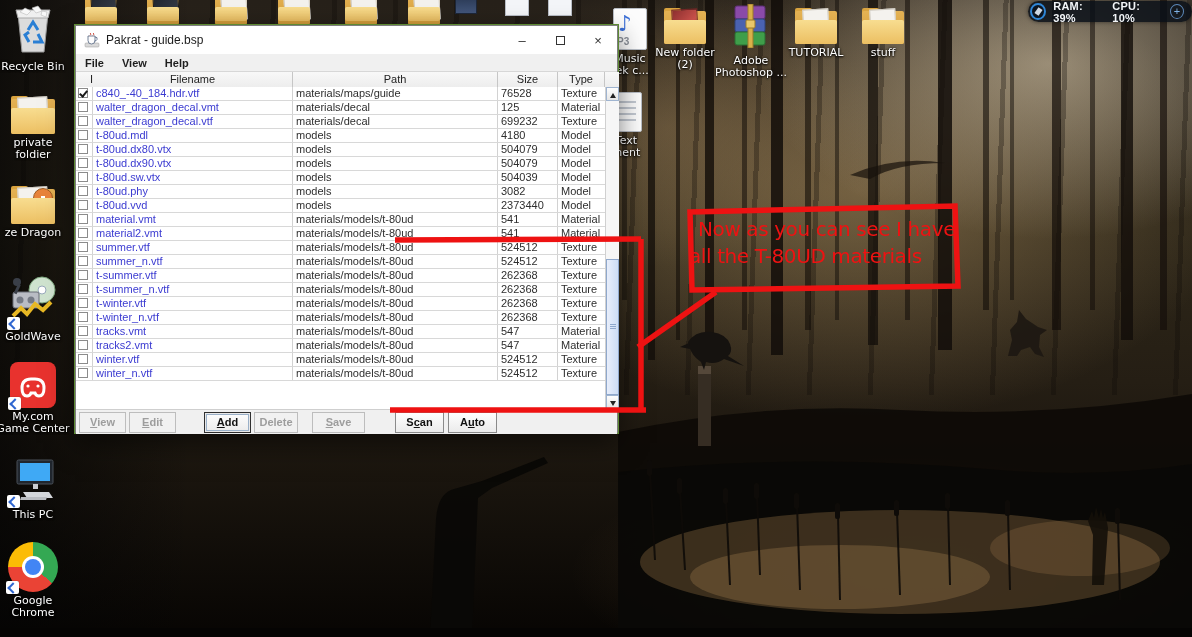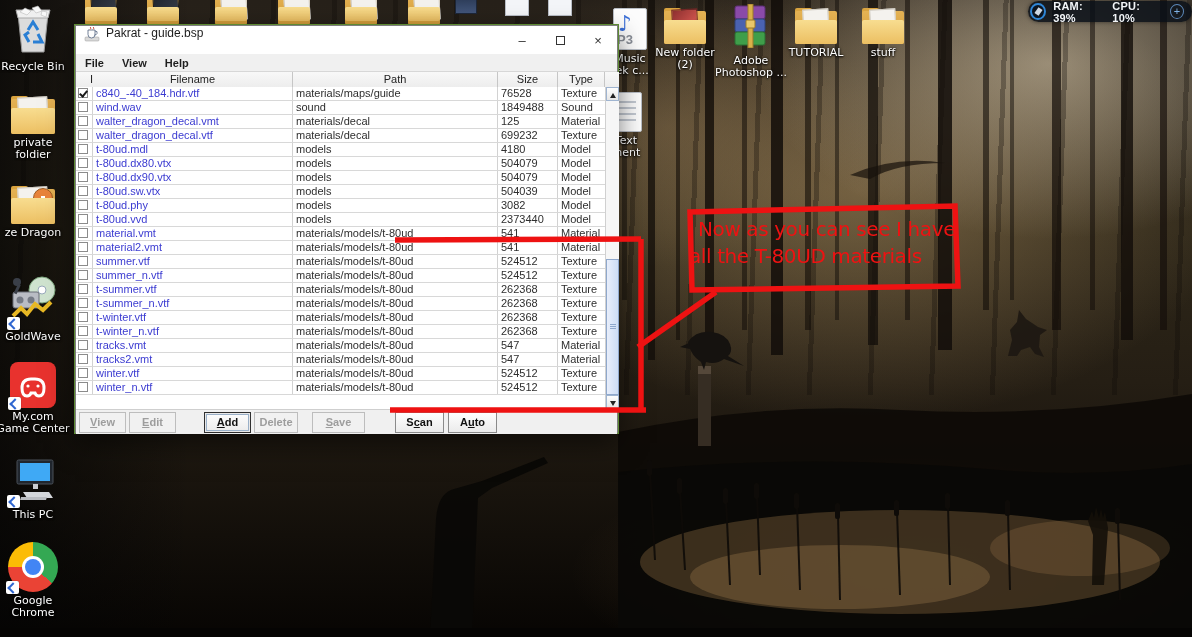--- a/index.html
+++ b/index.html
@@ -38,38 +38,38 @@
   .folder .paper { position:absolute; top:1px; left:6px; width:26px; height:26px; background:#f4f2ee; border:1px solid #cfcac0; transform:rotate(-3deg); }
   .folder .front { position:absolute; bottom:0; left:0; width:100%; height:22px; background:linear-gradient(#f8dd90,#ecbf62); border-radius:2px 2px 2px 2px; }
   .pic { background:linear-gradient(135deg,#8c2f2f,#c8504a 60%,#3b2a2a) !important; border:1px solid #732525 !important; }
   .dark { background:linear-gradient(135deg,#20242c,#3a414e) !important; border:1px solid #14161c !important; }
   .cd { position:absolute; top:2px; right:2px; width:20px; height:20px; border-radius:50%;
     background:radial-gradient(circle, #fff 18%, #e8833a 20% 70%, #b85f22 100%); border:1px solid #9a5a20; }
   
   .page { position:relative; width:32px; height:40px; background:#fdfdfd; border:1px solid #b9bec6; border-radius:2px; }
   .page .l { position:absolute; left:5px; right:5px; height:2px; background:#c3c9d2; }
   .note { position:absolute; left:4px; top:2px; font-family:"DejaVu Sans",sans-serif; font-size:22px; color:#3a6fd8; }
-  .p3 { position:absolute; left:3px; bottom:2px; font-size:13px; color:#8a8f98; font-weight:bold; }
+  .p3 { position:absolute; left:3px; bottom:2px; font-size:10px; color:#8a8f98; font-weight:bold; }
   
   .pfold { position:absolute; top:-7px; }
   .pdoc  { position:absolute; }
 
   
   .perf { position:absolute; left:1028px; top:1px; height:21px; display:flex; align-items:center; gap:7px;
     padding:0 8px 0 2px; border-radius:11px; background:rgba(9,15,23,.85); box-shadow:0 0 4px rgba(0,0,0,.5); }
   .perf .orb { width:17px; height:17px; border-radius:50%; border:2px solid #2f86d6; background:#0c141f; position:relative; }
   .perf .orb::after { content:""; position:absolute; left:4px; top:3px; width:5px; height:7px; background:#cfd8e2; transform:rotate(35deg); }
   .perf .t { color:#f2f5f8; font-size:11px; font-weight:bold; letter-spacing:.2px; }
   .perf .plus { width:15px; height:15px; border-radius:50%; border:1px solid rgba(110,165,225,.8); color:#7fb3e8;
     font-size:11px; line-height:13px; text-align:center; }
 
   
   .win { position:absolute; left:75px; top:25px; width:543px; height:408px; background:#f0f0f0;
     border:1px solid #7d7d7d; box-shadow:0 0 0 1px #5d8a33, 0 10px 26px rgba(0,0,0,.55); }
-  .titlebar { position:absolute; left:0; top:0; width:100%; height:28px; background:#ffffff; display:flex; }
+  .titlebar { position:absolute; left:0; top:0; width:100%; height:28px; background:#ffffff; display:flex; align-items:center; }
   .titlebar .jicon { margin:0 6px 0 8px; width:16px; height:16px; }
   .titlebar .t { font-size:12px; color:#1c1c1c; }
   .ctrls { position:absolute; right:0; top:0; height:28px; display:flex; }
   .ctrl { width:38px; height:28px; display:flex; align-items:center; justify-content:center; color:#333; font-size:13px; }
   .ctrl .sq { width:9px; height:9px; border:1px solid #333; }
   .menubar { position:absolute; left:0; top:28px; width:100%; height:18px; background:#f0f0f0; border-bottom:1px solid #d7d7d7;
     display:flex; align-items:center; }
   .menubar .mi { font-size:11px; font-weight:bold; color:#1e1e1e; padding:0 9px; }
   
   .thead { position:absolute; left:0; top:46px; width:100%; height:15px; background:#f1f1f1; border-bottom:1px solid #b9b9b9; }
@@ -481,29 +481,20 @@
         <div class="trow">
           <div class="cell c-in">
             <span class="cb checked"></span>
           </div>
           <div class="cell c-file">c840_-40_184.hdr.vtf</div>
           <div class="cell c-path">materials/maps/guide</div>
           <div class="cell c-size">76528</div>
           <div class="cell c-type">Texture</div>
         </div>
 
-        <div class="trow">
-          <div class="cell c-in">
-            <span class="cb"></span>
-          </div>
-          <div class="cell c-file">wind.wav</div>
-          <div class="cell c-path">sound</div>
-          <div class="cell c-size">1849488</div>
-          <div class="cell c-type">Sound</div>
-        </div>
 
         <div class="trow">
           <div class="cell c-in">
             <span class="cb"></span>
           </div>
           <div class="cell c-file">walter_dragon_decal.vmt</div>
           <div class="cell c-path">materials/decal</div>
           <div class="cell c-size">125</div>
           <div class="cell c-type">Material</div>
         </div>

